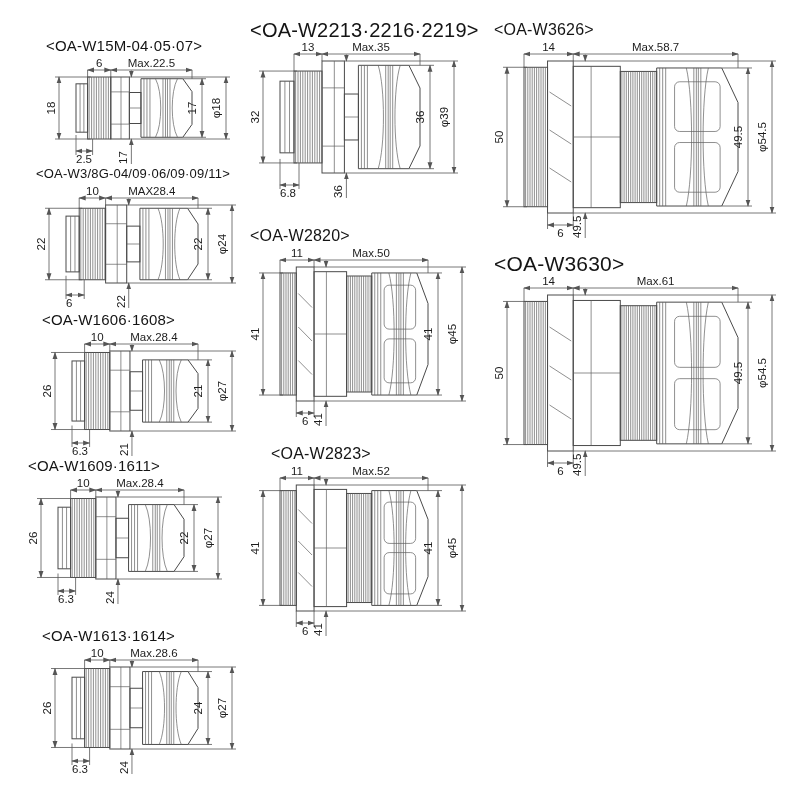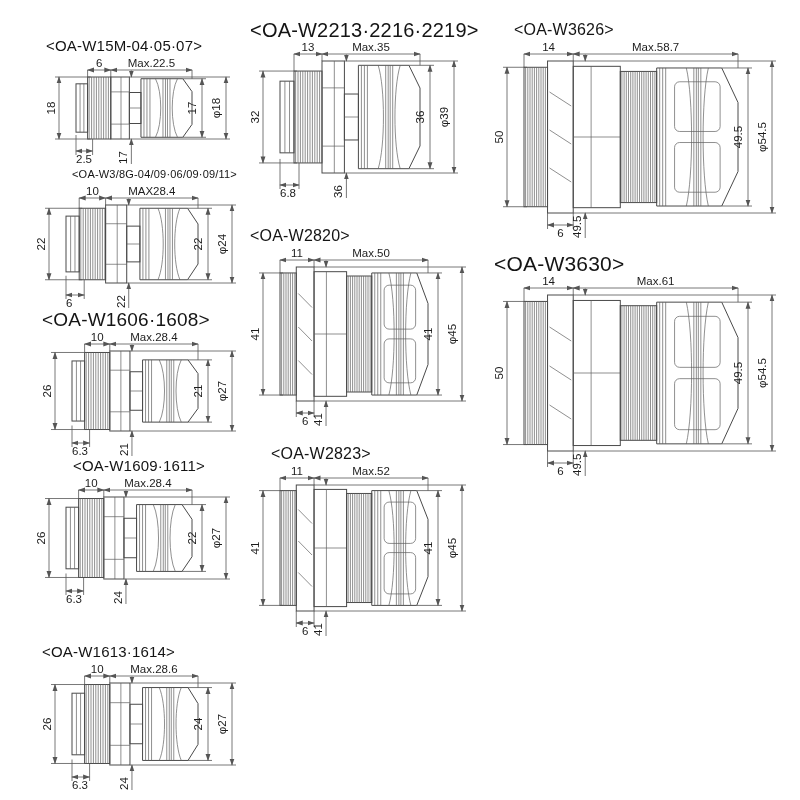--- a/index.html
+++ b/index.html
@@ -75,21 +75,21 @@
         <line x1="30" y1="78" x2="30" y2="98" class="d"></line>
         <line x1="46.6" y1="82" x2="46.6" y2="98" class="d"></line>
         <line x1="30" y1="94" x2="46.6" y2="94" class="d" marker-start="url(#ar0)" marker-end="url(#ar0)"></line>
         <text x="30" y="106" class="dim" text-anchor="start">2.5</text>
         <line x1="85.36" y1="13.5" x2="85.36" y2="20" class="d" marker-end="url(#ar0)"></line>
         <line x1="85.36" y1="107" x2="85.36" y2="82" class="d" marker-end="url(#ar0)"></line>
         <text x="81.36" y="107" class="dim" text-anchor="start" transform="rotate(-90 81.36 107)">17</text>
       </svg></div>
 </div>
 <div class="drawing" style="left:36px;top:164px;">
-  <div class="dtitle" style="font-size:11px;margin-left:36px;">&lt;OA-W3/8G-04/09·06/09·09/11&gt;</div>
+  <div class="dtitle" style="font-size:13px;">&lt;OA-W3/8G-04/09·06/09·09/11&gt;</div>
   <div class="art"><svg width="212" height="124" viewBox="0 0 212 124">
         <defs>
           <marker id="ar1" viewBox="0 0 10 10" refX="9" refY="5" markerWidth="9" markerHeight="9" orient="auto-start-reverse">
             <path d="M0,1.6 L10,5 L0,8.4 Z" fill="#555"></path>
           </marker>
         </defs>
         <rect x="30" y="31.115" width="13.200000000000003" height="55.77" class="o"></rect>
         <line x1="34.620000000000005" y1="31.115" x2="34.620000000000005" y2="86.885" class="h"></line>
         <line x1="38.976" y1="31.115" x2="38.976" y2="86.885" class="h"></line>
         <rect x="43.2" y="23.25" width="26.39999999999999" height="71.5" class="o"></rect>
@@ -142,21 +142,21 @@
         <line x1="30" y1="90.75" x2="30" y2="114" class="d"></line>
         <line x1="48.2" y1="94.75" x2="48.2" y2="114" class="d"></line>
         <line x1="30" y1="110" x2="48.2" y2="110" class="d" marker-start="url(#ar1)" marker-end="url(#ar1)"></line>
         <text x="30" y="122" class="dim" text-anchor="start">6</text>
         <line x1="92.72" y1="13.5" x2="92.72" y2="20" class="d" marker-end="url(#ar1)"></line>
         <line x1="92.72" y1="123" x2="92.72" y2="98" class="d" marker-end="url(#ar1)"></line>
         <text x="88.72" y="123" class="dim" text-anchor="start" transform="rotate(-90 88.72 123)">22</text>
       </svg></div>
 </div>
 <div class="drawing" style="left:42px;top:310px;">
-  <div class="dtitle" style="font-size:19px;">&lt;OA-W1606·1608&gt;</div>
+  <div class="dtitle" style="font-size:15px;">&lt;OA-W1606·1608&gt;</div>
   <div class="art"><svg width="206" height="126" viewBox="0 0 206 126">
         <defs>
           <marker id="ar2" viewBox="0 0 10 10" refX="9" refY="5" markerWidth="9" markerHeight="9" orient="auto-start-reverse">
             <path d="M0,1.6 L10,5 L0,8.4 Z" fill="#555"></path>
           </marker>
         </defs>
         <rect x="30" y="29.955555555555556" width="12.600000000000001" height="60.08888888888889" class="o"></rect>
         <line x1="34.41" y1="29.955555555555556" x2="34.41" y2="90.04444444444445" class="h"></line>
         <line x1="38.568" y1="29.955555555555556" x2="38.568" y2="90.04444444444445" class="h"></line>
         <rect x="42.6" y="21.48148148148148" width="25.199999999999996" height="77.03703703703704" class="o"></rect>
@@ -207,21 +207,21 @@
         <text x="184" y="60" class="dim" text-anchor="middle" transform="rotate(-90 184 60)">φ27</text>
         <line x1="30" y1="94.51851851851852" x2="30" y2="116" class="d"></line>
         <line x1="47.6" y1="98.51851851851852" x2="47.6" y2="116" class="d"></line>
         <line x1="30" y1="112" x2="47.6" y2="112" class="d" marker-start="url(#ar2)" marker-end="url(#ar2)"></line>
         <text x="30" y="124" class="dim" text-anchor="start">6.3</text>
         <line x1="89.96000000000001" y1="13.5" x2="89.96000000000001" y2="20" class="d" marker-end="url(#ar2)"></line>
         <line x1="89.96000000000001" y1="125" x2="89.96000000000001" y2="100" class="d" marker-end="url(#ar2)"></line>
         <text x="85.96000000000001" y="125" class="dim" text-anchor="start" transform="rotate(-90 85.96000000000001 125)">21</text>
       </svg></div>
 </div>
-<div class="drawing" style="left:36px;top:456px;text-align:center;">
+<div class="drawing" style="left:28px;top:456px;">
   <div class="dtitle" style="font-size:15px;">&lt;OA-W1609·1611&gt;</div>
   <div class="art"><svg width="206" height="128" viewBox="0 0 206 128">
         <defs>
           <marker id="ar3" viewBox="0 0 10 10" refX="9" refY="5" markerWidth="9" markerHeight="9" orient="auto-start-reverse">
             <path d="M0,1.6 L10,5 L0,8.4 Z" fill="#555"></path>
           </marker>
         </defs>
         <rect x="30" y="30.204444444444444" width="12.600000000000001" height="61.59111111111111" class="o"></rect>
         <line x1="34.41" y1="30.204444444444444" x2="34.41" y2="91.79555555555555" class="h"></line>
         <line x1="38.568" y1="30.204444444444444" x2="38.568" y2="91.79555555555555" class="h"></line>
@@ -274,21 +274,21 @@
         <line x1="30" y1="96.48148148148148" x2="30" y2="118" class="d"></line>
         <line x1="47.6" y1="100.48148148148148" x2="47.6" y2="118" class="d"></line>
         <line x1="30" y1="114" x2="47.6" y2="114" class="d" marker-start="url(#ar3)" marker-end="url(#ar3)"></line>
         <text x="30" y="126" class="dim" text-anchor="start">6.3</text>
         <line x1="89.96000000000001" y1="13.5" x2="89.96000000000001" y2="20" class="d" marker-end="url(#ar3)"></line>
         <line x1="89.96000000000001" y1="127" x2="89.96000000000001" y2="102" class="d" marker-end="url(#ar3)"></line>
         <text x="85.96000000000001" y="127" class="dim" text-anchor="start" transform="rotate(-90 85.96000000000001 127)">24</text>
       </svg></div>
 </div>
 <div class="drawing" style="left:42px;top:626px;">
-  <div class="dtitle" style="font-size:15px;margin-top:16px;">&lt;OA-W1613·1614&gt;</div>
+  <div class="dtitle" style="font-size:15px;">&lt;OA-W1613·1614&gt;</div>
   <div class="art"><svg width="206" height="128" viewBox="0 0 206 128">
         <defs>
           <marker id="ar4" viewBox="0 0 10 10" refX="9" refY="5" markerWidth="9" markerHeight="9" orient="auto-start-reverse">
             <path d="M0,1.6 L10,5 L0,8.4 Z" fill="#555"></path>
           </marker>
         </defs>
         <rect x="30" y="30.204444444444444" width="12.600000000000001" height="61.59111111111111" class="o"></rect>
         <line x1="34.41" y1="30.204444444444444" x2="34.41" y2="91.79555555555555" class="h"></line>
         <line x1="38.568" y1="30.204444444444444" x2="38.568" y2="91.79555555555555" class="h"></line>
         <rect x="42.6" y="21.51851851851852" width="25.199999999999996" height="78.96296296296296" class="o"></rect>
@@ -557,21 +557,21 @@
         <line x1="46.28" y1="146" x2="46.28" y2="162" class="d"></line>
         <line x1="64.03999999999999" y1="146" x2="64.03999999999999" y2="162" class="d"></line>
         <line x1="46.28" y1="158" x2="64.03999999999999" y2="158" class="d" marker-start="url(#ar7)" marker-end="url(#ar7)"></line>
         <text x="55.16" y="170" class="dim" text-anchor="middle">6</text>
         <line x1="76.03999999999999" y1="13.5" x2="76.03999999999999" y2="20" class="d" marker-end="url(#ar7)"></line>
         <line x1="76.03999999999999" y1="171" x2="76.03999999999999" y2="146" class="d" marker-end="url(#ar7)"></line>
         <text x="72.03999999999999" y="171" class="dim" text-anchor="start" transform="rotate(-90 72.03999999999999 171)">41</text>
       </svg></div>
 </div>
 <div class="drawing" style="left:494px;top:20px;">
-  <div class="dtitle" style="font-size:16px;margin-left:20px;">&lt;OA-W3626&gt;</div>
+  <div class="dtitle" style="font-size:16px;">&lt;OA-W3626&gt;</div>
   <div class="art"><svg width="294" height="198" viewBox="0 0 294 198">
         <defs>
           <marker id="ar8" viewBox="0 0 10 10" refX="9" refY="5" markerWidth="9" markerHeight="9" orient="auto-start-reverse">
             <path d="M0,1.6 L10,5 L0,8.4 Z" fill="#555"></path>
           </marker>
         </defs>
         <rect x="30" y="26.275229357798167" width="23.54" height="139.44954128440367" class="o"></rect>
         <line x1="31.6" y1="26.275229357798167" x2="31.6" y2="165.72477064220183" class="h"></line>
         <line x1="33.800000000000004" y1="26.275229357798167" x2="33.800000000000004" y2="165.72477064220183" class="h"></line>
         <line x1="36.00000000000001" y1="26.275229357798167" x2="36.00000000000001" y2="165.72477064220183" class="h"></line>

